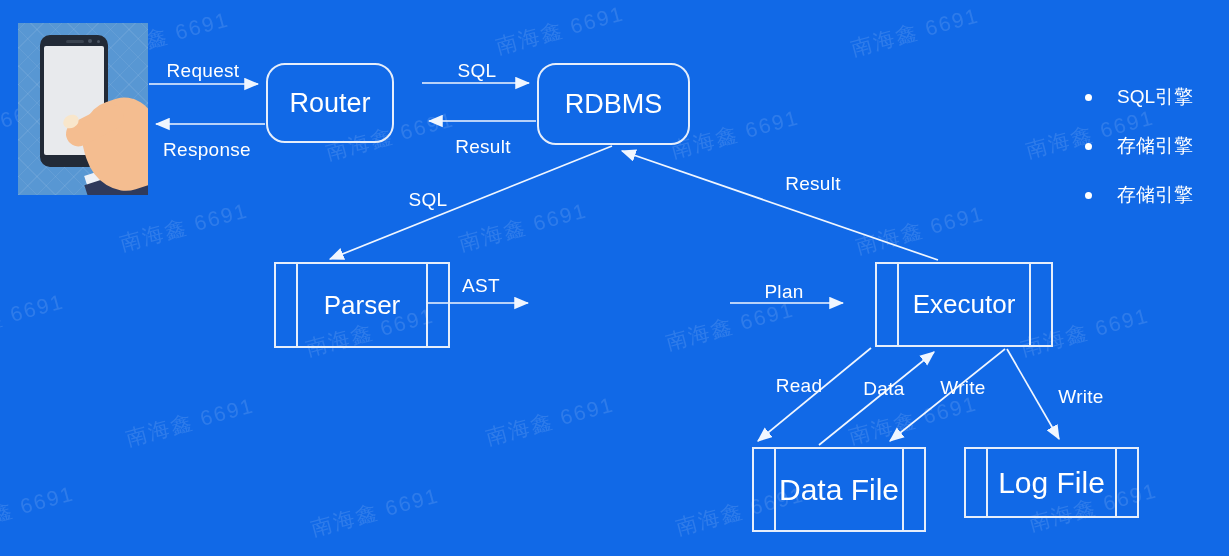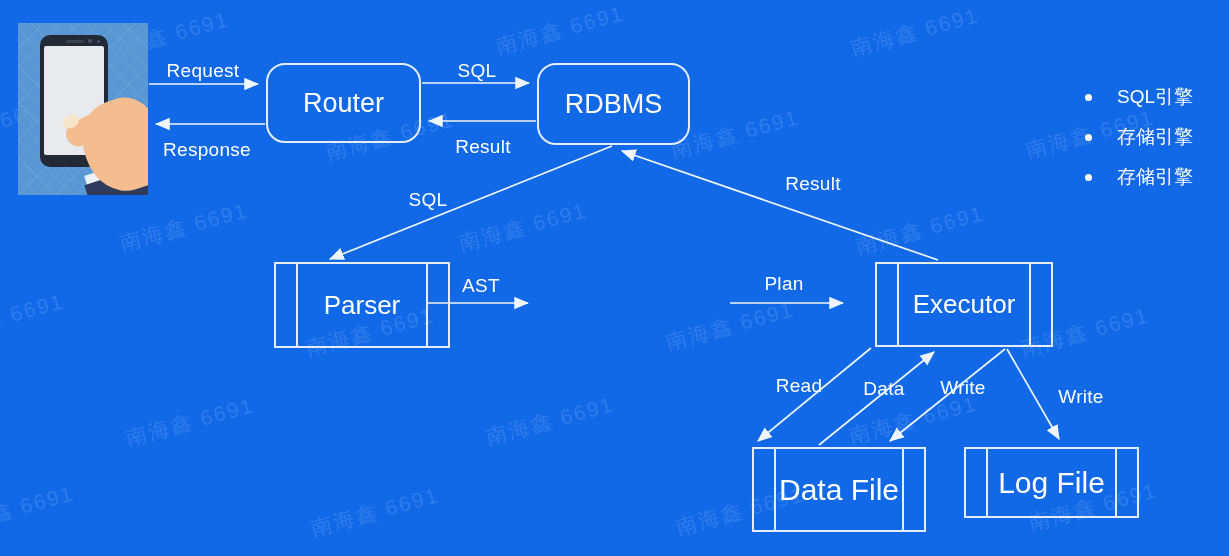--- a/index.html
+++ b/index.html
@@ -35,21 +35,21 @@
   .barred::before { left:20px; }
   .barred::after  { right:20px; }
   .file { font-size:30px; }
   
   .edge-label {
     position:absolute; z-index:4; transform:translate(-50%,-50%);
     font-size:19px; color:#fff; white-space:nowrap; letter-spacing:0.3px;
   }
   
   .legend { position:absolute; left:1085px; top:86px; z-index:4;
-    display:flex; flex-direction:column; gap:18px; }
+    display:flex; flex-direction:column; gap:27px; }
   .legend-row { display:flex; align-items:center; height:22px; }
   .legend-dot { width:7px; height:7px; border-radius:50%; background:#fff;
     margin-right:25px; flex:0 0 auto; }
   .legend-label { font-size:19px; color:#fff; white-space:nowrap; }
   
   .photo {
     position:absolute; left:18px; top:23px; width:130px; height:172px;
     background:#5897d3; overflow:hidden; z-index:3;
   }
   .photo::before {
@@ -133,21 +133,21 @@
       <div class="camera2"></div>
       <div class="screen"></div>
     </div>
     <div class="cuff"></div>
     <div class="sleeve"></div>
     <div class="palm"></div>
     <div class="thumb"></div>
     <div class="nail"></div>
   </div>
 
-  <div class="node rounded" style="left:266px;top:63px;width:155px;height:80px">
+  <div class="node rounded" style="left:266px;top:63px;width:128px;height:80px">
     <span>Router</span>
   </div>
   <div class="node rounded" style="left:537px;top:63px;width:153px;height:82px">
     <span>RDBMS</span>
   </div>
   <div class="node barred" style="left:250px;top:262px;width:176px;height:86px">
     <span>Parser</span>
   </div>
   <div class="node barred" style="left:851px;top:262px;width:178px;height:85px">
     <span>Executor</span>
@@ -159,21 +159,21 @@
     <span>Log File</span>
   </div>
 
   <div class="edge-label" style="left:203px;top:71px">Request</div>
   <div class="edge-label" style="left:207px;top:150px">Response</div>
   <div class="edge-label" style="left:477px;top:71px">SQL</div>
   <div class="edge-label" style="left:483px;top:147px">Result</div>
   <div class="edge-label" style="left:428px;top:200px">SQL</div>
   <div class="edge-label" style="left:813px;top:184px">Result</div>
   <div class="edge-label" style="left:481px;top:286px">AST</div>
-  <div class="edge-label" style="left:784px;top:284px">Plan</div>
+  <div class="edge-label" style="left:784px;top:292px">Plan</div>
   <div class="edge-label" style="left:799px;top:386px">Read</div>
   <div class="edge-label" style="left:884px;top:389px">Data</div>
   <div class="edge-label" style="left:963px;top:388px">Write</div>
   <div class="edge-label" style="left:1081px;top:397px">Write</div>
 
   <div class="legend">
     <div class="legend-row">
       <span class="legend-dot"></span>
       <span class="legend-label">SQL引擎</span>
     </div>

